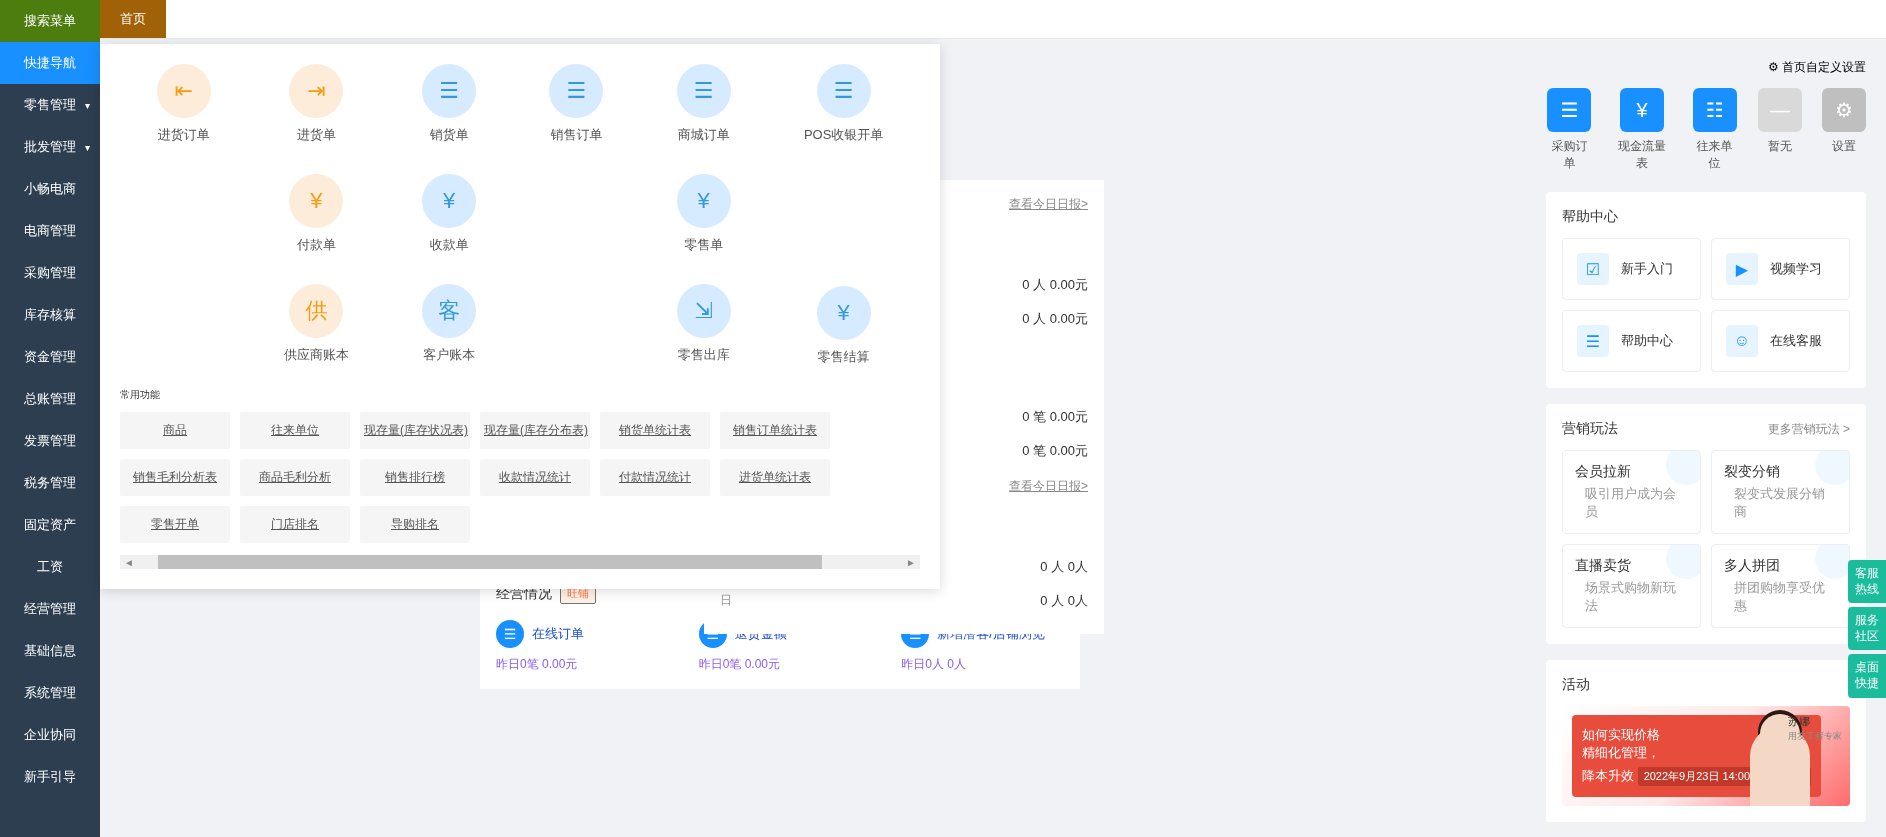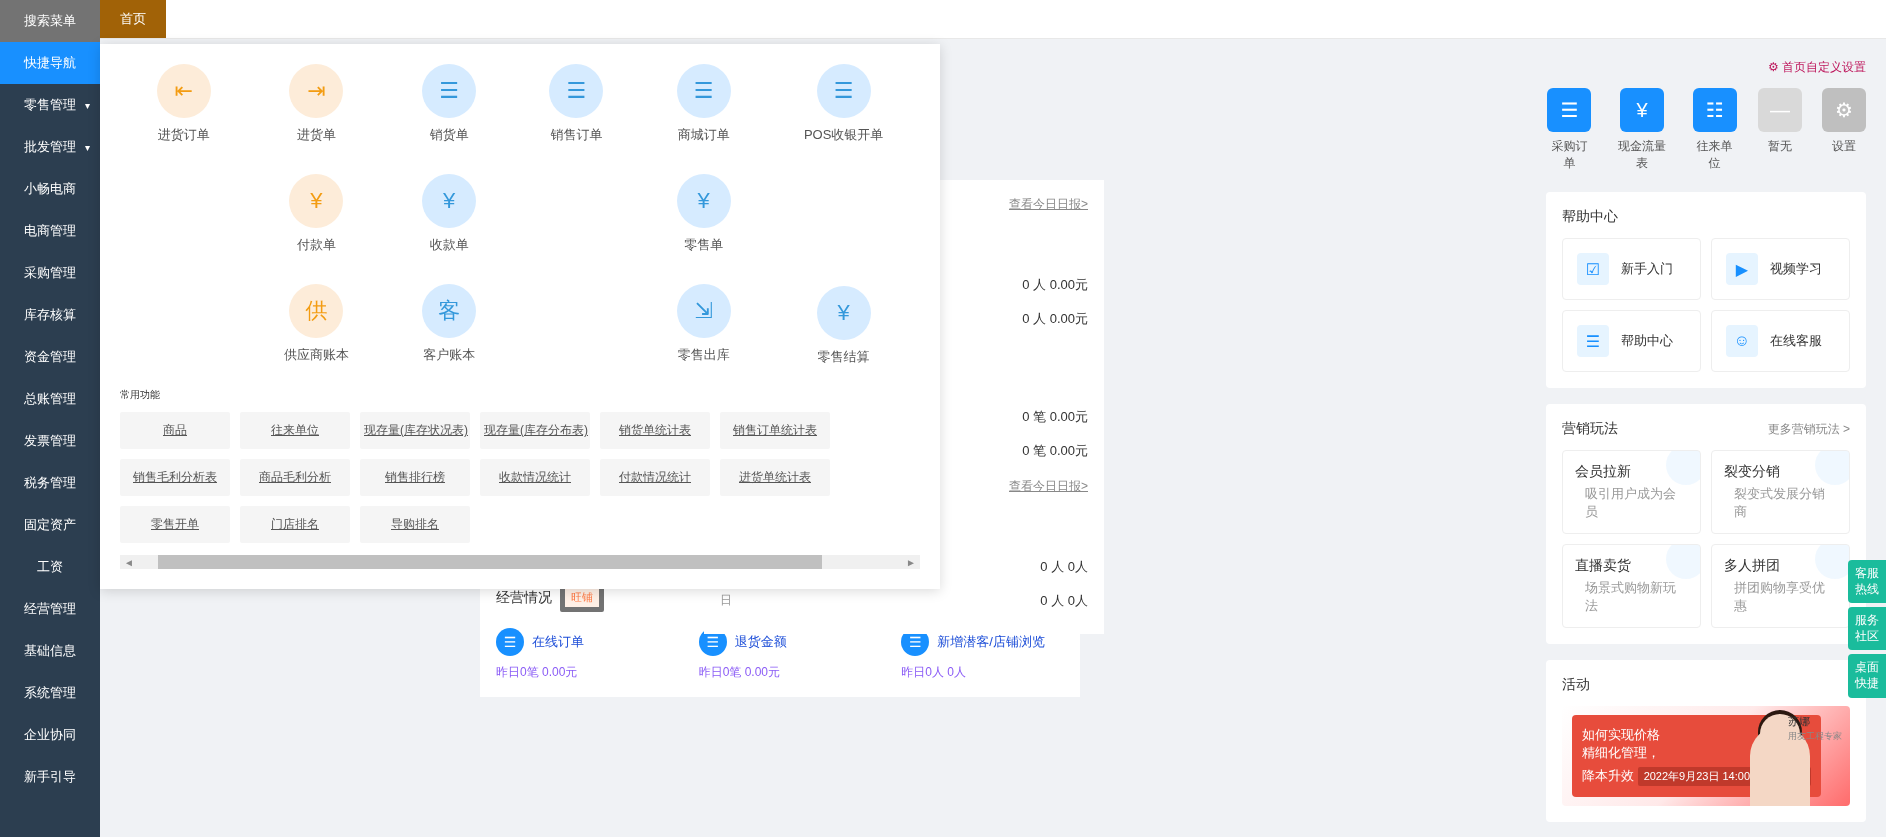--- a/index.html
+++ b/index.html
@@ -1,21 +1,21 @@
 <!DOCTYPE html>
 <html><head>
   <meta charset="utf-8">
   <style>
     * { margin: 0; padding: 0; box-sizing: border-box; font-family: -apple-system, "PingFang SC", "Microsoft YaHei", sans-serif; }
     body { background: #f0f2f5; display: flex; height: 837px; overflow: hidden; }
 
     
     .sidebar { width: 100px; background: #2c3e50; color: #fff; display: flex; flex-direction: column; flex-shrink: 0; }
     .sidebar-item { padding: 12px 8px; font-size: 13px; text-align: center; cursor: pointer; position: relative; }
-    .sidebar-item.search { background: #737373; }
+    .sidebar-item.search { background: #4d7c0f; }
     .sidebar-item.active { background: #1890ff; }
     .sidebar-item .caret { position: absolute; right: 10px; top: 50%; transform: translateY(-50%); font-size: 10px; }
 
     
     .main { flex: 1; display: flex; flex-direction: column; position: relative; }
     .tab-bar { background: #fff; display: flex; border-bottom: 1px solid #e8e8e8; }
     .tab { padding: 10px 20px; font-size: 13px; color: #fff; background: #a16207; cursor: pointer; }
 
     .content { flex: 1; padding: 20px; display: flex; gap: 20px; overflow: auto; }
     .left-col { flex: 1; }
@@ -32,21 +32,21 @@
     .flow-label { font-size: 13px; color: #555; }
 
     .common-title { font-size: 10px; color: #333; margin: 10px 0; }
     .btn-grid { display: flex; flex-wrap: wrap; gap: 10px; }
     .btn-item { width: 110px; padding: 10px 4px; text-align: center; background: #f5f5f5; font-size: 12px; color: #555; cursor: pointer; border-radius: 2px; white-space: nowrap; overflow: hidden; text-decoration: underline; }
     .scroll-bar { margin-top: 12px; height: 14px; background: #f0f0f0; display: flex; align-items: center; }
     .scroll-thumb { height: 14px; background: #c0c0c0; width: 83%; margin-left: 20px; }
     .scroll-btn { width: 18px; text-align: center; font-size: 10px; color: #888; cursor: pointer; }
 
     
-    .custom-link { text-align: right; font-size: 12px; color: #be185d; margin-bottom: 12px; cursor: pointer; }
+    .custom-link { text-align: right; font-size: 12px; color: #000000; margin-bottom: 12px; cursor: pointer; }
     .shortcut-row { display: flex; gap: 20px; margin-bottom: 20px; justify-content: flex-end; }
     .shortcut { text-align: center; cursor: pointer; }
     .shortcut-icon { width: 44px; height: 44px; border-radius: 6px; display: flex; align-items: center; justify-content: center; margin: 0 auto 6px; color: #fff; font-size: 20px; }
     .shortcut-label { font-size: 12px; color: #555; }
 
     
     .card { background: #fff; border-radius: 4px; padding: 16px; margin-bottom: 16px; }
     .card-head { display: flex; justify-content: space-between; align-items: center; margin-bottom: 12px; }
     .card-title { font-size: 14px; color: #333; font-weight: 500; }
     .card-more { font-size: 12px; color: #888; cursor: pointer; }
@@ -66,21 +66,21 @@
     .time-tag { color: #1890ff; font-size: 13px; }
     .report-link { color: #888; font-size: 12px; text-decoration: underline; cursor: pointer; }
     .stat-row { display: flex; justify-content: space-between; padding: 8px 0; font-size: 13px; color: #333; }
     .stat-icon { width: 28px; height: 28px; border-radius: 50%; background: #e6f4ff; color: #1890ff; display: inline-flex; align-items: center; justify-content: center; margin-right: 8px; font-size: 14px; }
     .stat-label { display: flex; align-items: center; }
     .stat-val { color: #333; }
     .prefix { color: #999; font-size: 12px; margin-right: 8px; }
 
     .biz-section { position: absolute; top: 530px; left: 380px; width: 600px; background: #fff; padding: 16px; }
     .biz-head { display: flex; align-items: center; gap: 8px; margin-bottom: 16px; }
-    .badge { background: #fff0e6; color: #ff7a45; font-size: 11px; padding: 2px 6px; border-radius: 2px; border: 5px solid #737373; }
+    .badge { background: #fff0e6; color: #ff7a45; font-size: 11px; padding: 2px 6px; border-radius: 2px; border: 1px solid #737373; }
     .biz-row { display: flex; gap: 40px; }
     .biz-item { flex: 1; }
     .biz-top { display: flex; align-items: center; gap: 8px; margin-bottom: 8px; }
     .biz-icon { width: 28px; height: 28px; border-radius: 50%; background: #1890ff; color: #fff; display: flex; align-items: center; justify-content: center; font-size: 14px; }
     .biz-label { font-size: 13px; color: #1d4ed8; }
     .yesterday { font-size: 12px; color: #8b5cf6; display: flex; }
 
     
     .float-btns { position: absolute; right: 0; top: 560px; display: flex; flex-direction: column; gap: 4px; }
     .float-btn { width: 38px; padding: 6px 4px; background: #1abc9c; color: #fff; font-size: 12px; text-align: center; border-radius: 4px 0 0 4px; cursor: pointer; line-height: 1.3; }

